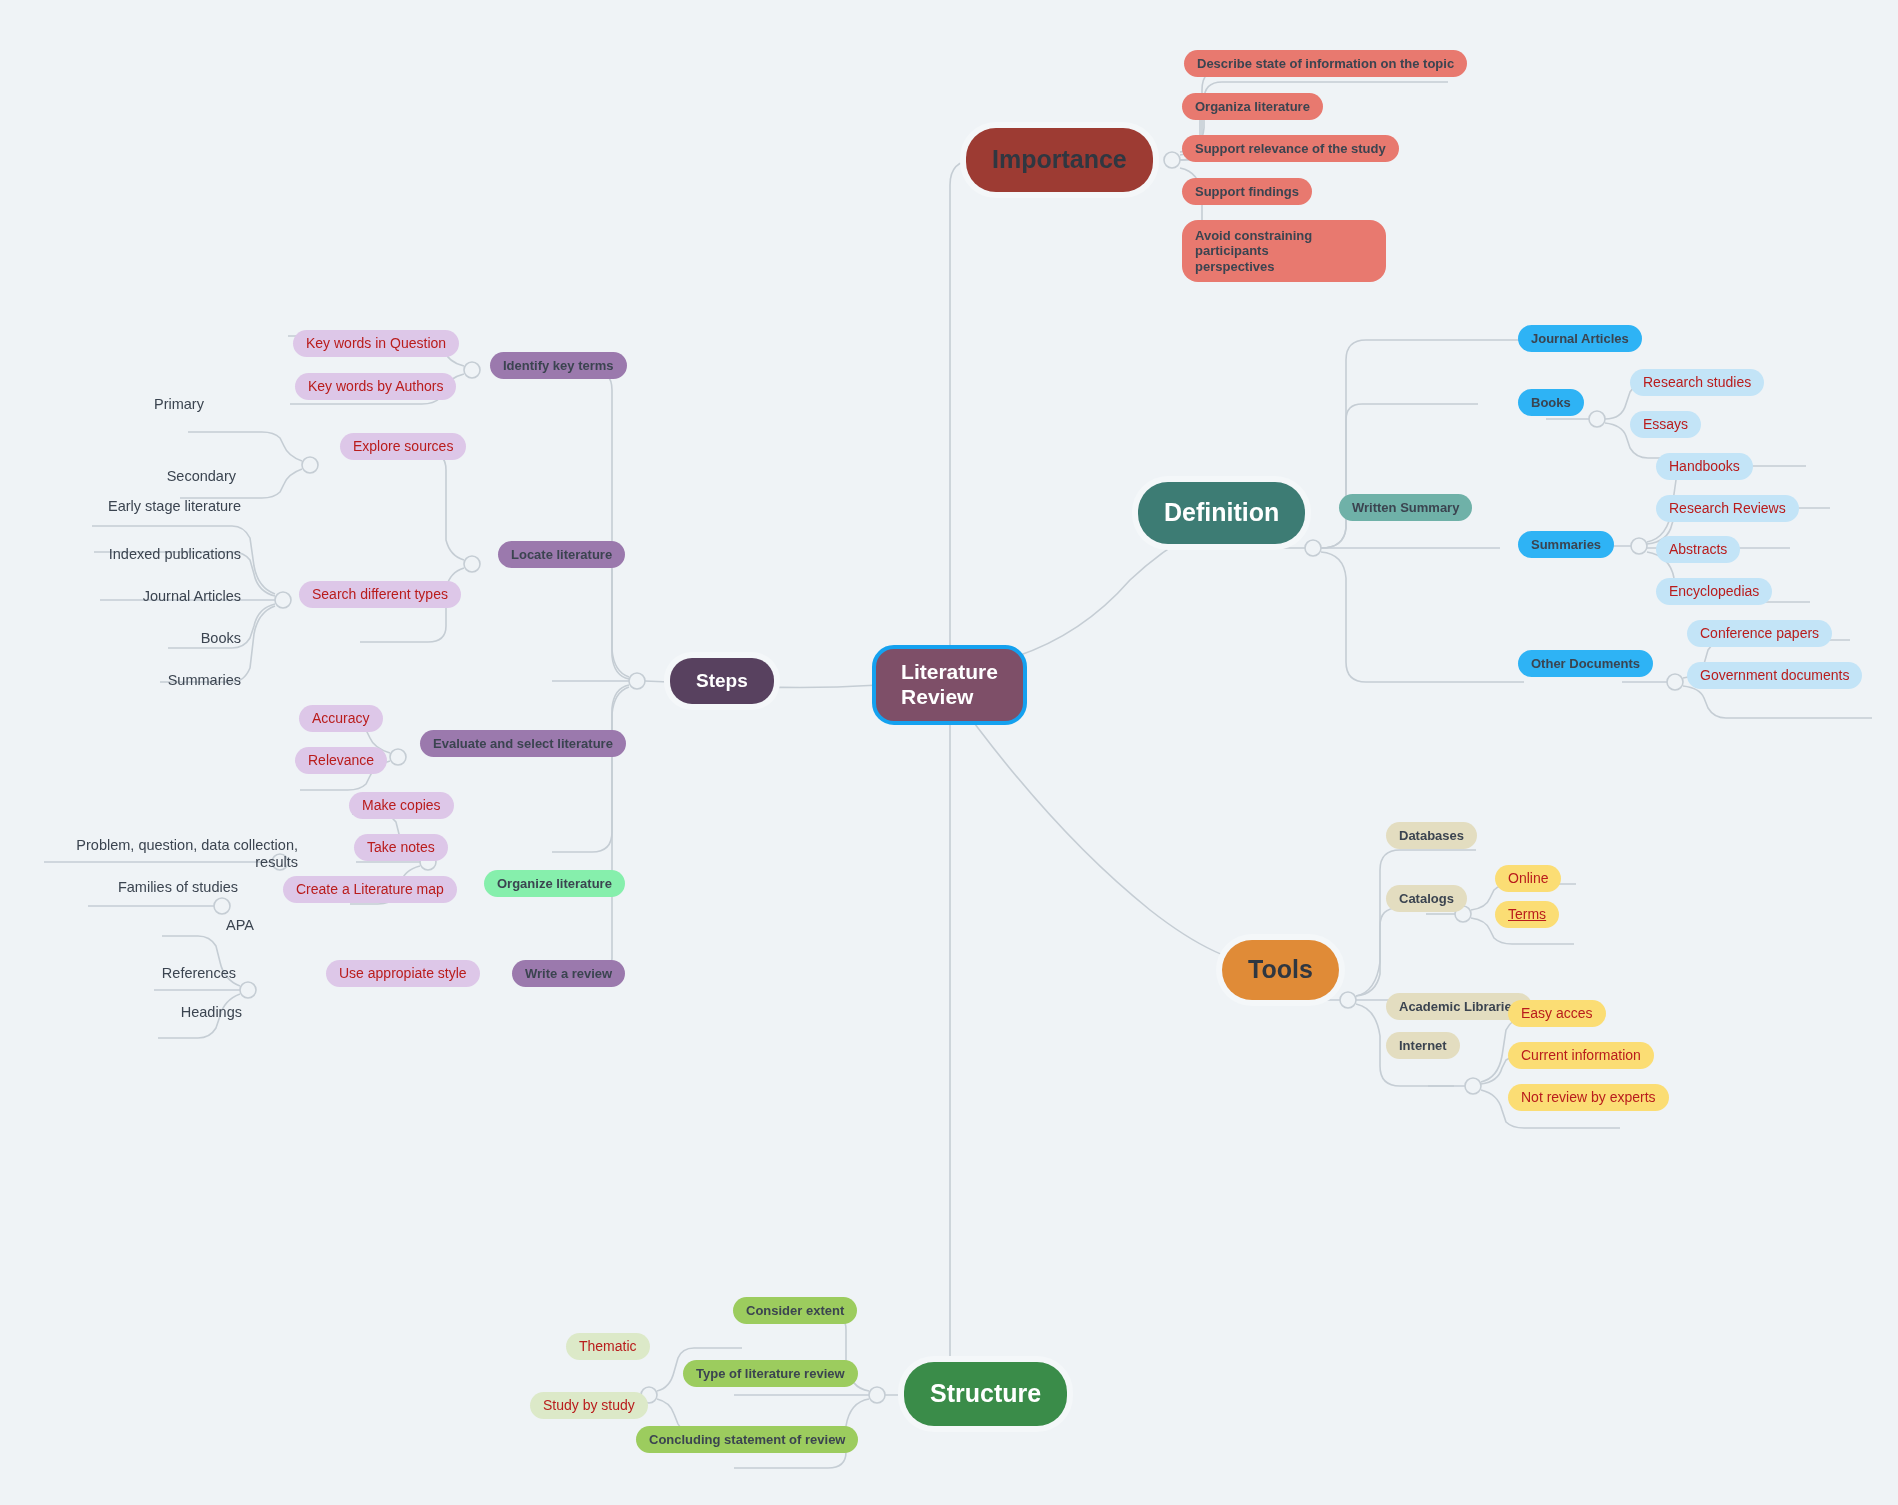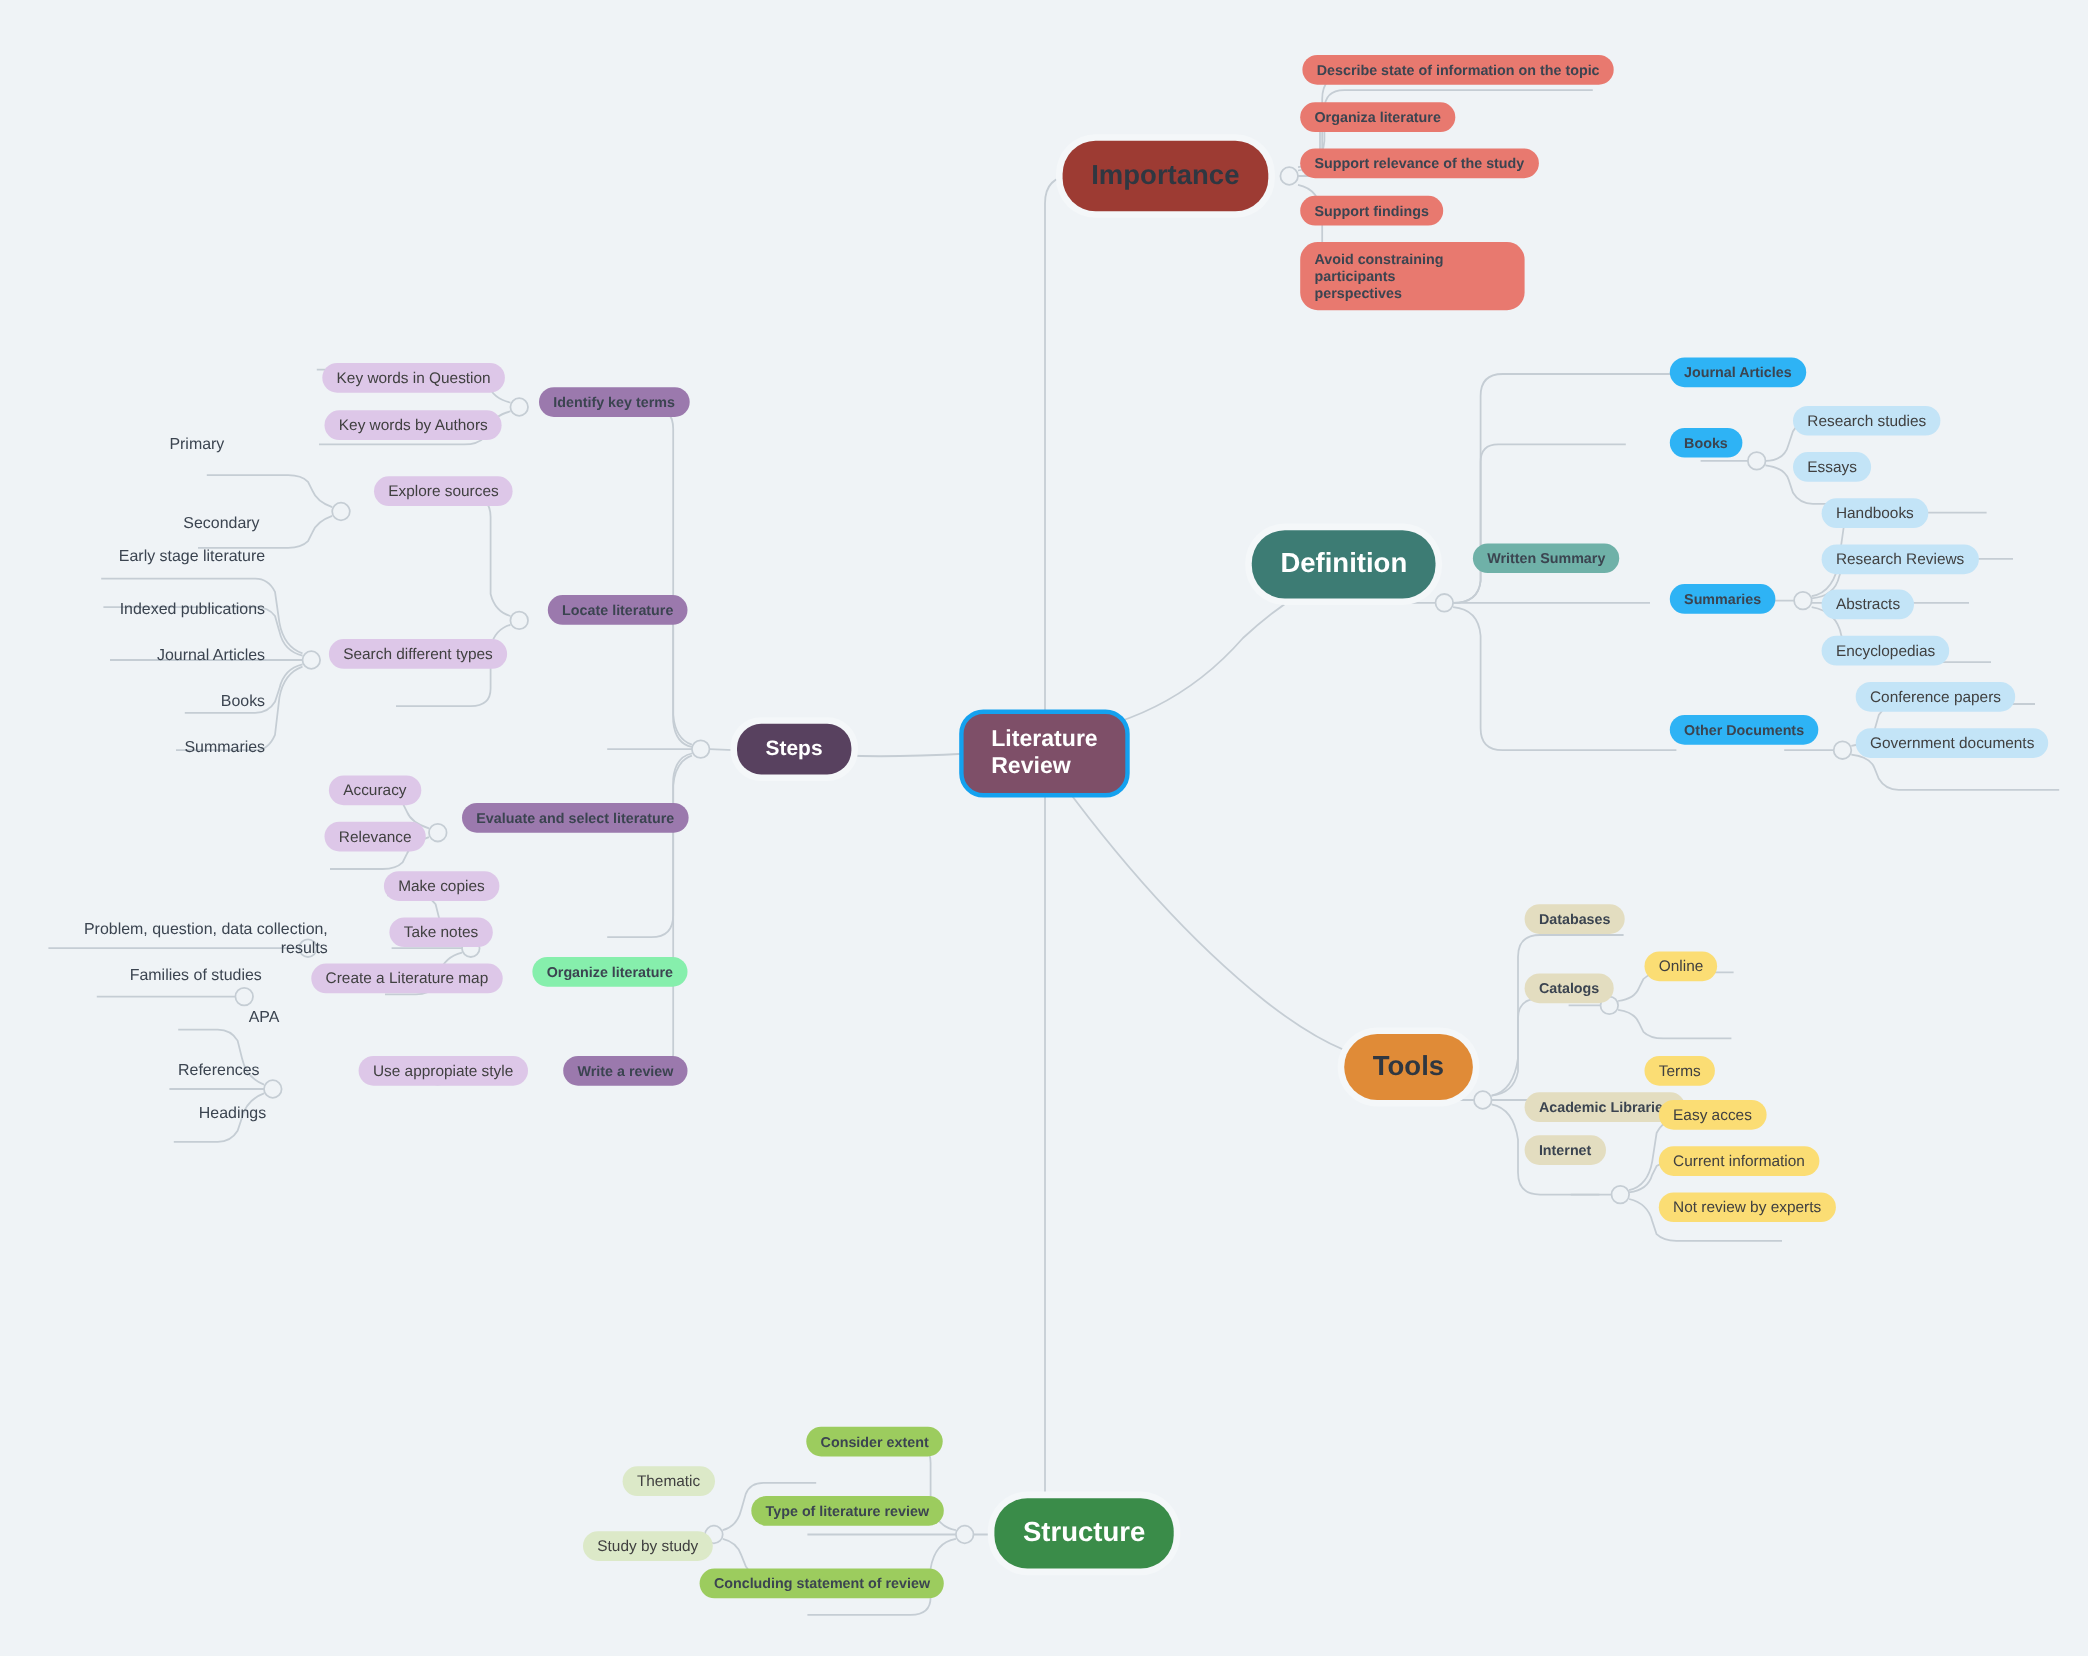--- a/index.html
+++ b/index.html
@@ -65,21 +65,21 @@
     font-weight: bold;
     font-size: 13px;
     color: #3b4450;
     padding: 6px 13px;
   }
   
   .n-l3 {
     border-radius: 15px;
     font-weight: normal;
     font-size: 14px;
-    color: #404040;
+    color: #b91c1c;
     padding: 5px 13px;
   }
   
   .n-text {
     font-size: 14.5px;
     color: #3b4450;
     background: transparent;
     padding: 2px 4px;
   }
   .n-left  { justify-content: flex-end; text-align: right; }
@@ -298,21 +298,21 @@
   <div class="node n-l2" style="left:1386px; top:948px; background:#e3ddc0;margin-top:45px;">
     <span>Academic Libraries</span>
   </div>
   <div class="node n-l2" style="left:1386px; top:1032px; background:#e3ddc0;">
     <span>Internet</span>
   </div>
 
   <div class="node n-l3" style="left:1495px; top:865px; background:#fbdd74;">
     <span>Online</span>
   </div>
-  <div class="node n-l3" style="left:1495px; top:960px; background:#fbdd74;">
+  <div class="node n-l3" style="left:1495px; top:901px; background:#fbdd74;text-decoration:underline;">
     <span>Terms</span>
   </div>
 
   <div class="node n-l3" style="left:1508px; top:1000px; background:#fbdd74;">
     <span>Easy acces</span>
   </div>
   <div class="node n-l3" style="left:1508px; top:1042px; background:#fbdd74;">
     <span>Current information</span>
   </div>
   <div class="node n-l3" style="left:1508px; top:1084px; background:#fbdd74;">

